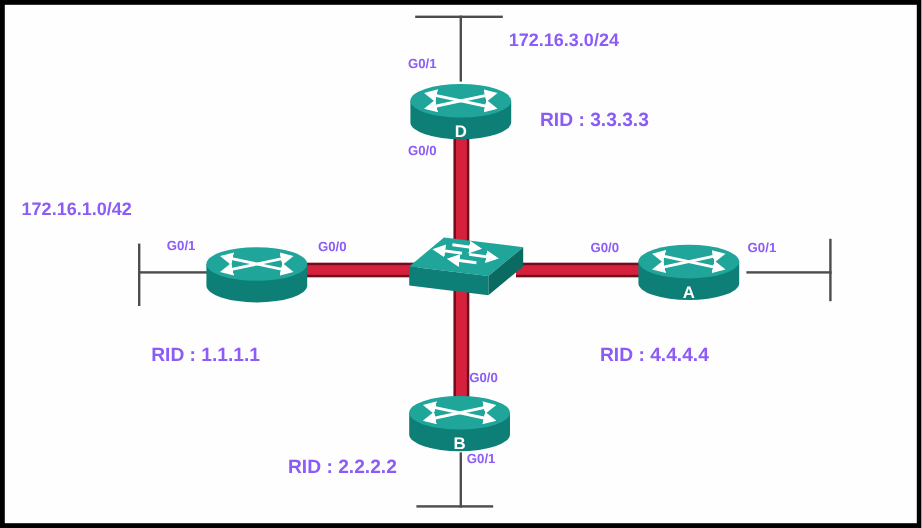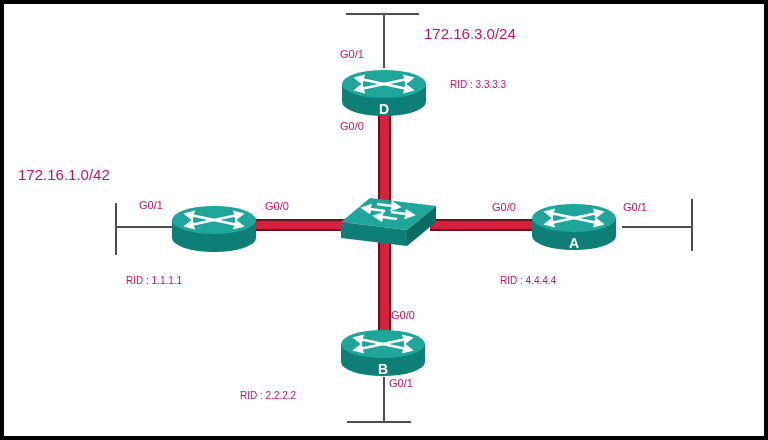--- a/index.html
+++ b/index.html
@@ -7,28 +7,28 @@
     position:relative;
     width:768px;height:440px;
     box-sizing:border-box;
     border:4px solid #000;
     background:#fefefe;
     font-family:"Liberation Sans", sans-serif;
     overflow:hidden;
   }
   .lbl{
     position:absolute;
-    font-weight:normal;
-    color:#be185d;
+    font-weight:bold;
+    color:#8b5cf6;
     white-space:nowrap;
     letter-spacing:0px;
     text-align:right;
   }
   .net{font-size:15px;}
-  .rid{font-size:10px;}
+  .rid{font-size:16px;margin-top:13px;}
   .ifl{font-size:11px;}
   .seg{position:absolute;background:#4d4d4d;}
   .redv{
     position:absolute;width:9px;
     background:#d6213c;
     border-left:2px solid #6e0f1f;
     border-right:2px solid #6e0f1f;
   }
   .redh{
     position:absolute;height:8px;
@@ -117,21 +117,21 @@
     </g>
     <text x="44" y="52" text-anchor="middle" font-size="14" font-weight="bold" fill="#ffffff">B</text>
   </svg>
 
   <div class="lbl net" style="left:14px;top:162px">172.16.1.0/42</div>
   <div class="lbl net" style="left:420px;top:21px">172.16.3.0/24</div>
 
   <div class="lbl rid" style="left:122px;top:271px">RID : 1.1.1.1</div>
   <div class="lbl rid" style="left:446px;top:75px">RID : 3.3.3.3</div>
   <div class="lbl rid" style="left:496px;top:271px">RID : 4.4.4.4</div>
-  <div class="lbl rid" style="left:236px;top:386px">RID : 2.2.2.2</div>
+  <div class="lbl rid" style="left:236px;top:364px">RID : 2.2.2.2</div>
 
   <div class="lbl ifl" style="left:336px;top:44px">G0/1</div>
   <div class="lbl ifl" style="left:336px;top:116px">G0/0</div>
   <div class="lbl ifl" style="left:135px;top:195px">G0/1</div>
   <div class="lbl ifl" style="left:261px;top:196px">G0/0</div>
   <div class="lbl ifl" style="left:488px;top:197px">G0/0</div>
   <div class="lbl ifl" style="left:619px;top:197px">G0/1</div>
   <div class="lbl ifl" style="left:387px;top:305px">G0/0</div>
   <div class="lbl ifl" style="left:385px;top:373px">G0/1</div>
 

